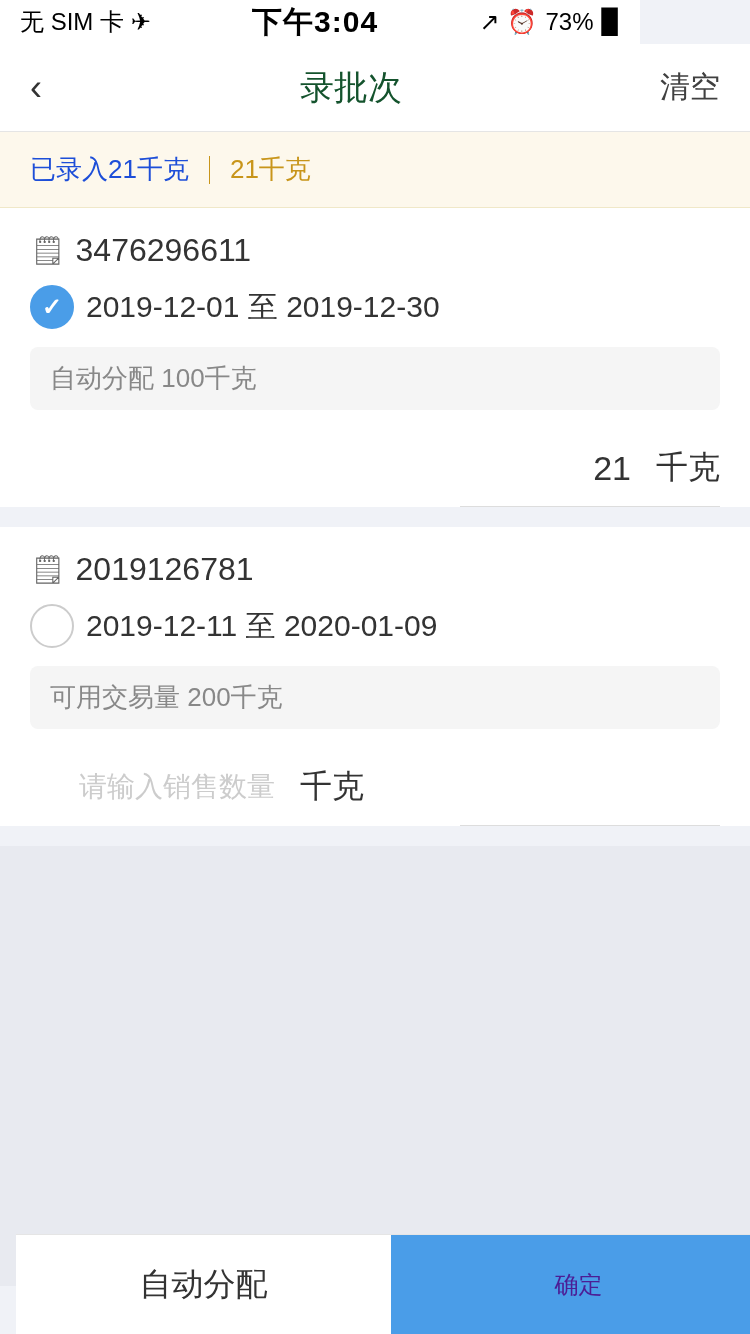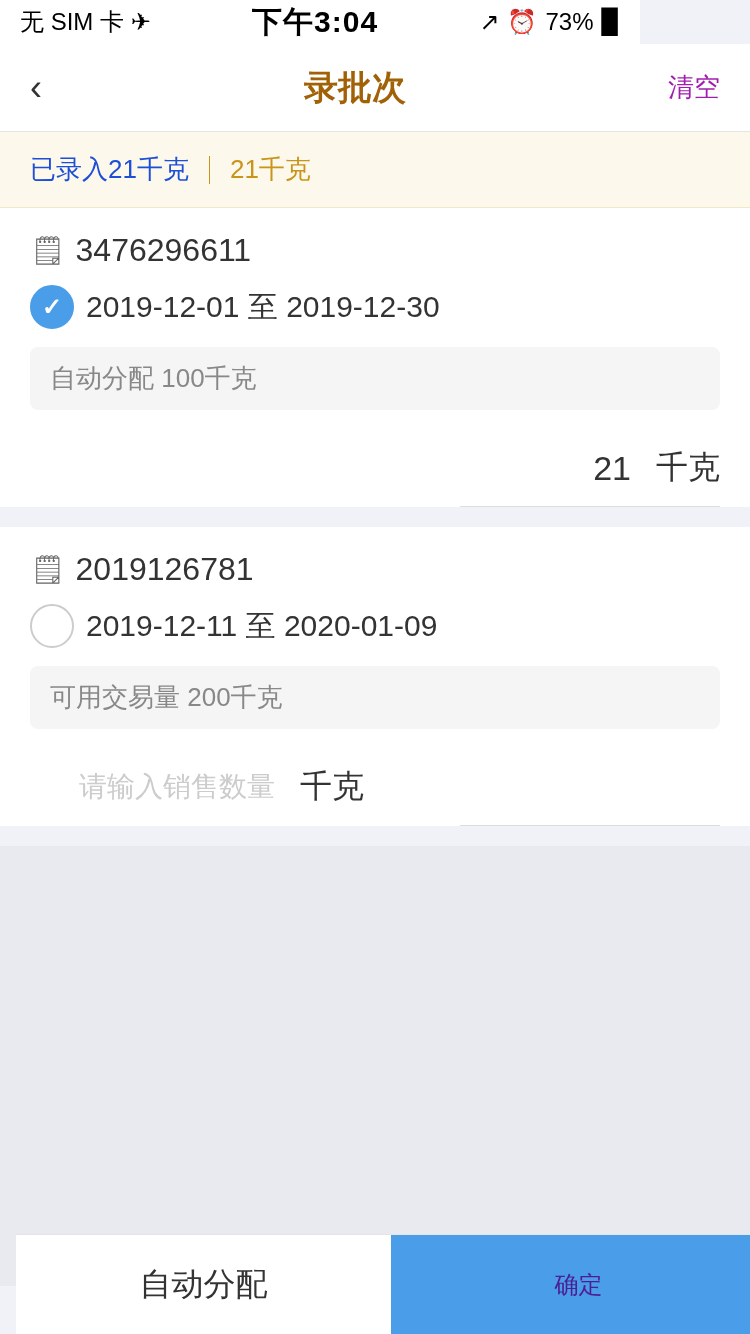--- a/index.html
+++ b/index.html
@@ -53,27 +53,27 @@
       padding: 0 30px;
       border-bottom: 1px solid #e5e5e5;
     }
     .nav-back {
       font-size: 36px;
       color: #333;
       cursor: pointer;
     }
     .nav-title {
       font-size: 34px;
-      font-weight: 700;
-      color: #a16207;
+      font-weight: 400;
+      color: #14532d;
       text-align: center;
     }
     .nav-action {
-      font-size: 26px;
-      color: #a21caf;
+      font-size: 30px;
+      color: #404040;
     }
 
     
     .info-bar {
       background: #fdf8ec;
       padding: 20px 30px;
       display: flex;
       align-items: center;
       gap: 20px;
       border-bottom: 1px solid #f0e8c8;

